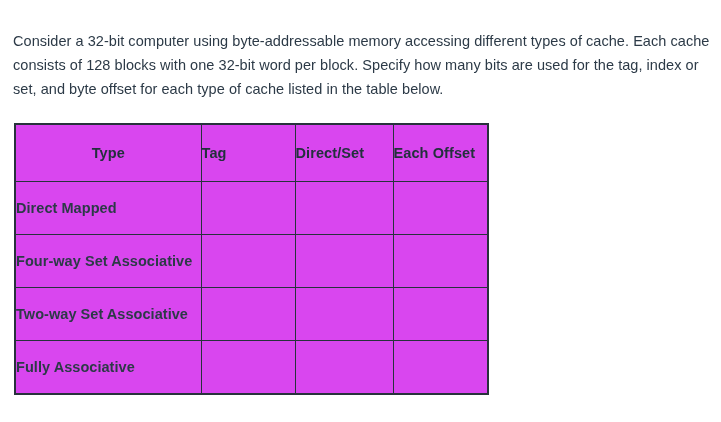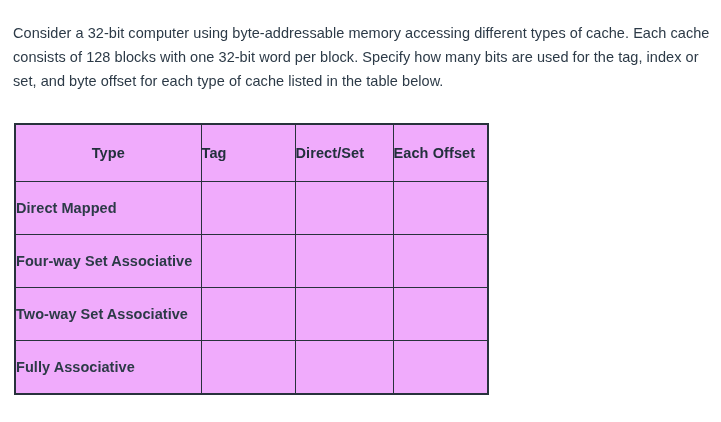--- a/index.html
+++ b/index.html
@@ -14,21 +14,21 @@
     overflow: hidden;
     font-family: "Liberation Sans", sans-serif;
     color: #2c3a47;
     -webkit-font-smoothing: antialiased;
   }
 
   
   #question-paragraph {
     position: absolute;
     left: 13px;
-    top: 6px;
+    top: 14px;
     width: 700px;
     font-size: 14.5px;
     line-height: 24px;
     color: #2c3a47;
     letter-spacing: 0.05px;
     text-align: left;
   }
 
   
   #cache-table-wrap {
@@ -39,21 +39,21 @@
   table.cache-table {
     border-collapse: collapse;
     table-layout: fixed;
     border: 2px solid #28323c;
     background: #ffffff;
   }
   table.cache-table td,
   table.cache-table th {
     border: 1px solid #28323c;
     padding: 0;
-    background: #f0abfc;
+    background: #d946ef;
     vertical-align: middle;
   }
 
   
   col.c-type   { width: 186px; }
   col.c-tag    { width: 94px;  }
   col.c-index  { width: 98px;  }
   col.c-offset { width: 95px;  }
 
   

